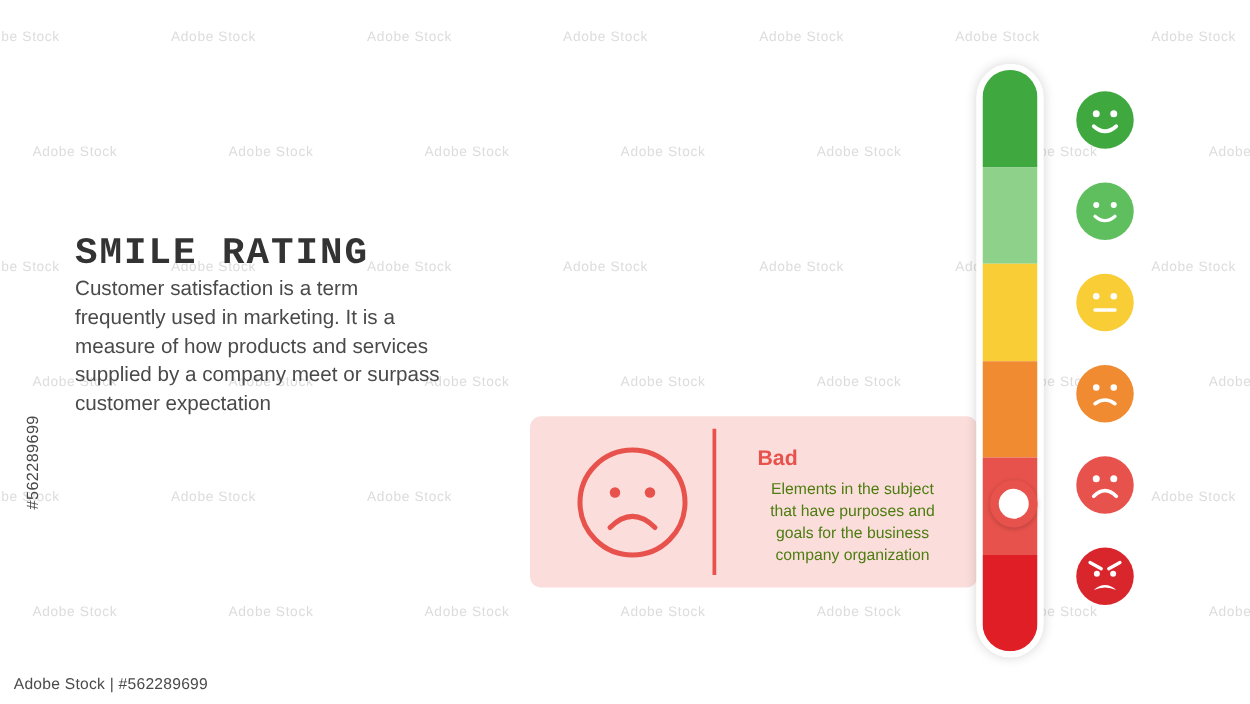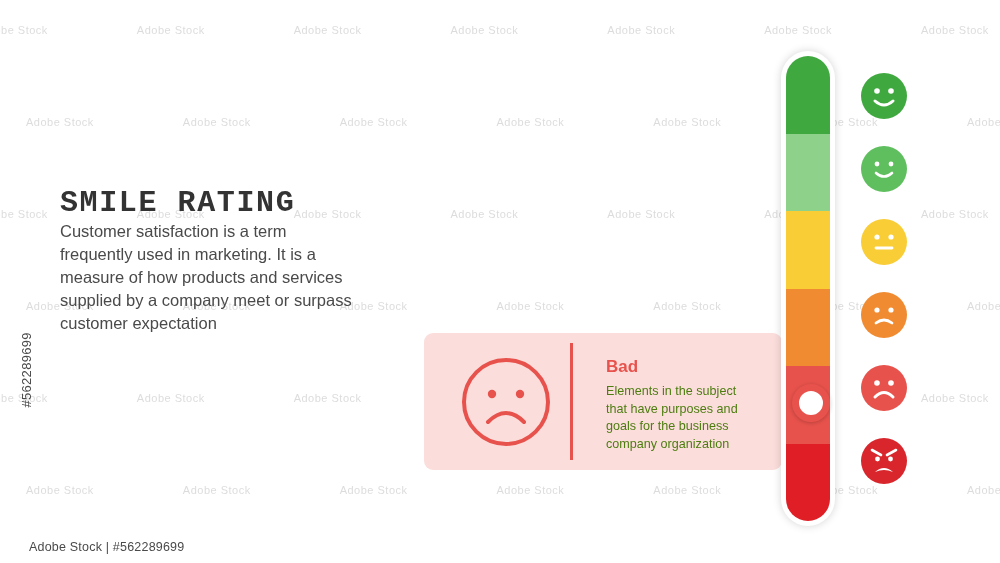--- a/index.html
+++ b/index.html
@@ -42,21 +42,21 @@
     width: 140px;
     transform: rotate(-90deg);
     transform-origin: 50% 50%;
     color: #4a4a4a;
     font-size: 13px;
     letter-spacing: 0.3px;
     white-space: nowrap;
   }
   .wm-bottom {
     position: absolute;
-    left: 29px;
+    left: 11px;
     bottom: 9px;
     color: #4a4a4a;
     font-size: 12.5px;
     letter-spacing: 0.2px;
     white-space: nowrap;
   }
 
   
   .title {
     position: absolute;
@@ -80,20 +80,21 @@
 
   
   .card {
     position: absolute;
     left: 424px;
     top: 333px;
     width: 358px;
     height: 137px;
     background: #fbdedc;
     border-radius: 9px;
+    text-align: center;
   }
   .card-divider {
     position: absolute;
     left: 146px;
     top: 10px;
     width: 3px;
     height: 117px;
     background: #e8524c;
   }
   .card-face {

